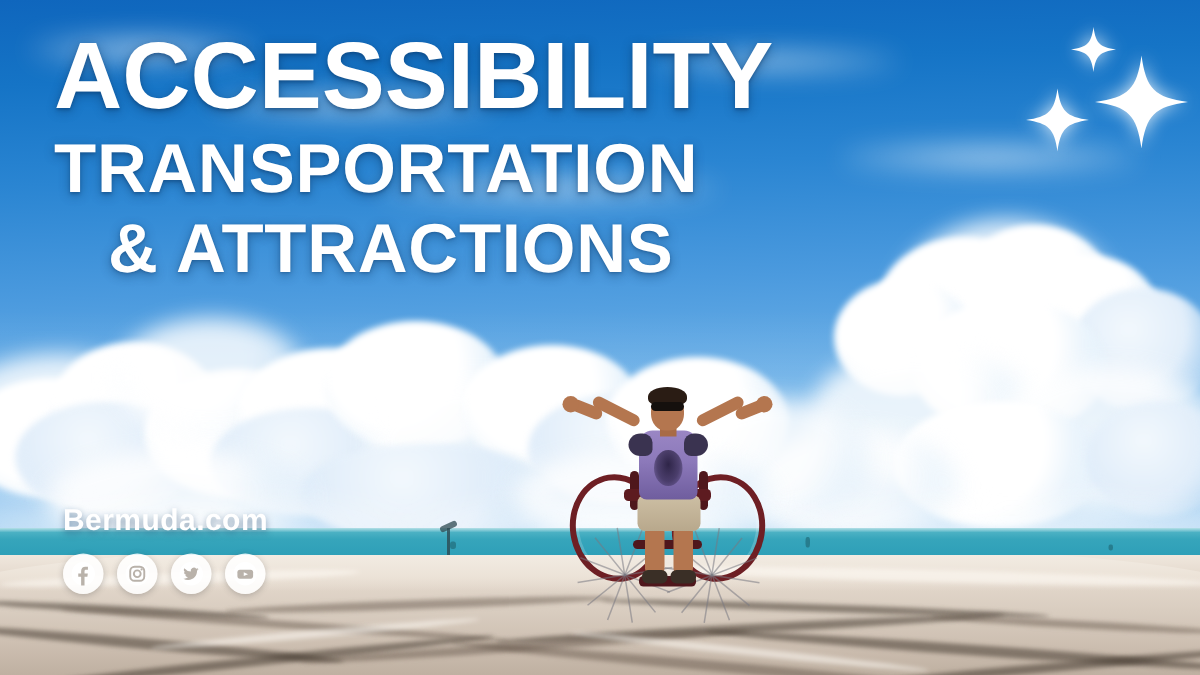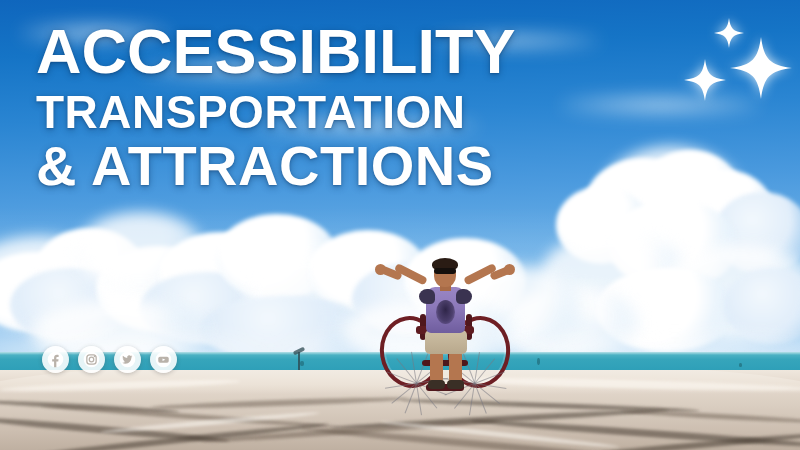--- a/index.html
+++ b/index.html
@@ -142,21 +142,21 @@
   
   .titleblock {
     position:absolute;
     left:36px; top:16px;
     z-index:6;
   }
   .t-line { color:#ffffff; font-weight:bold; letter-spacing:-0.5px; white-space:nowrap;
             text-shadow:0 2px 7px rgba(10,50,95,.45), 0 1px 2px rgba(10,50,95,.35); }
   .t1 { font-size:63px; line-height:70px; letter-spacing:0px; }
   .t2 { font-size:46px; line-height:53px; letter-spacing:0.5px; }
-  .t3 { font-size:56px; line-height:53px; letter-spacing:0.5px; }
+  .t3 { font-size:46px; line-height:53px; letter-spacing:0.5px;margin-left:36px; }
 
   
   .sparkles { position:absolute; left:686px; top:14px; width:104px; height:100px; z-index:6; }
   .spark { position:absolute; }
   .spark svg { display:block; filter:drop-shadow(0 0 6px rgba(255,255,255,.85)); }
 
   
   .brand { position:absolute; left:42px; top:336px; z-index:7; }
   .brand-name {
     color:#fff; font-weight:bold; font-size:20px; letter-spacing:.3px;
@@ -322,20 +322,21 @@
     </div>
   </div>
 
   <div class="titleblock">
     <div class="t-line t1">ACCESSIBILITY</div>
     <div class="t-line t2">TRANSPORTATION</div>
     <div class="t-line t3">&amp; ATTRACTIONS</div>
   </div>
 
   <div class="brand">
+    <div class="brand-name">Bermuda.com</div>
 
     <div class="social">
       <div class="soc">
         <svg width="17" height="17" viewBox="0 0 24 24">
           <path fill="#ffffff" d="M12 1A11 11 0 1 0 12 23A11 11 0 1 0 12 1Z"></path>
           <path fill="#b9b2aa" d="M13.2 23v-8.1h2.7l.4-3.1h-3.1V9.8c0-.9.25-1.5 1.55-1.5H16.4V5.5c-.28-.04-1.26-.12-2.4-.12-2.38 0-4 1.45-4 4.12v2.3H7.3v3.1h2.7V23z"></path>
         </svg>
       </div>
       <div class="soc">
         <svg width="17" height="17" viewBox="0 0 24 24">

